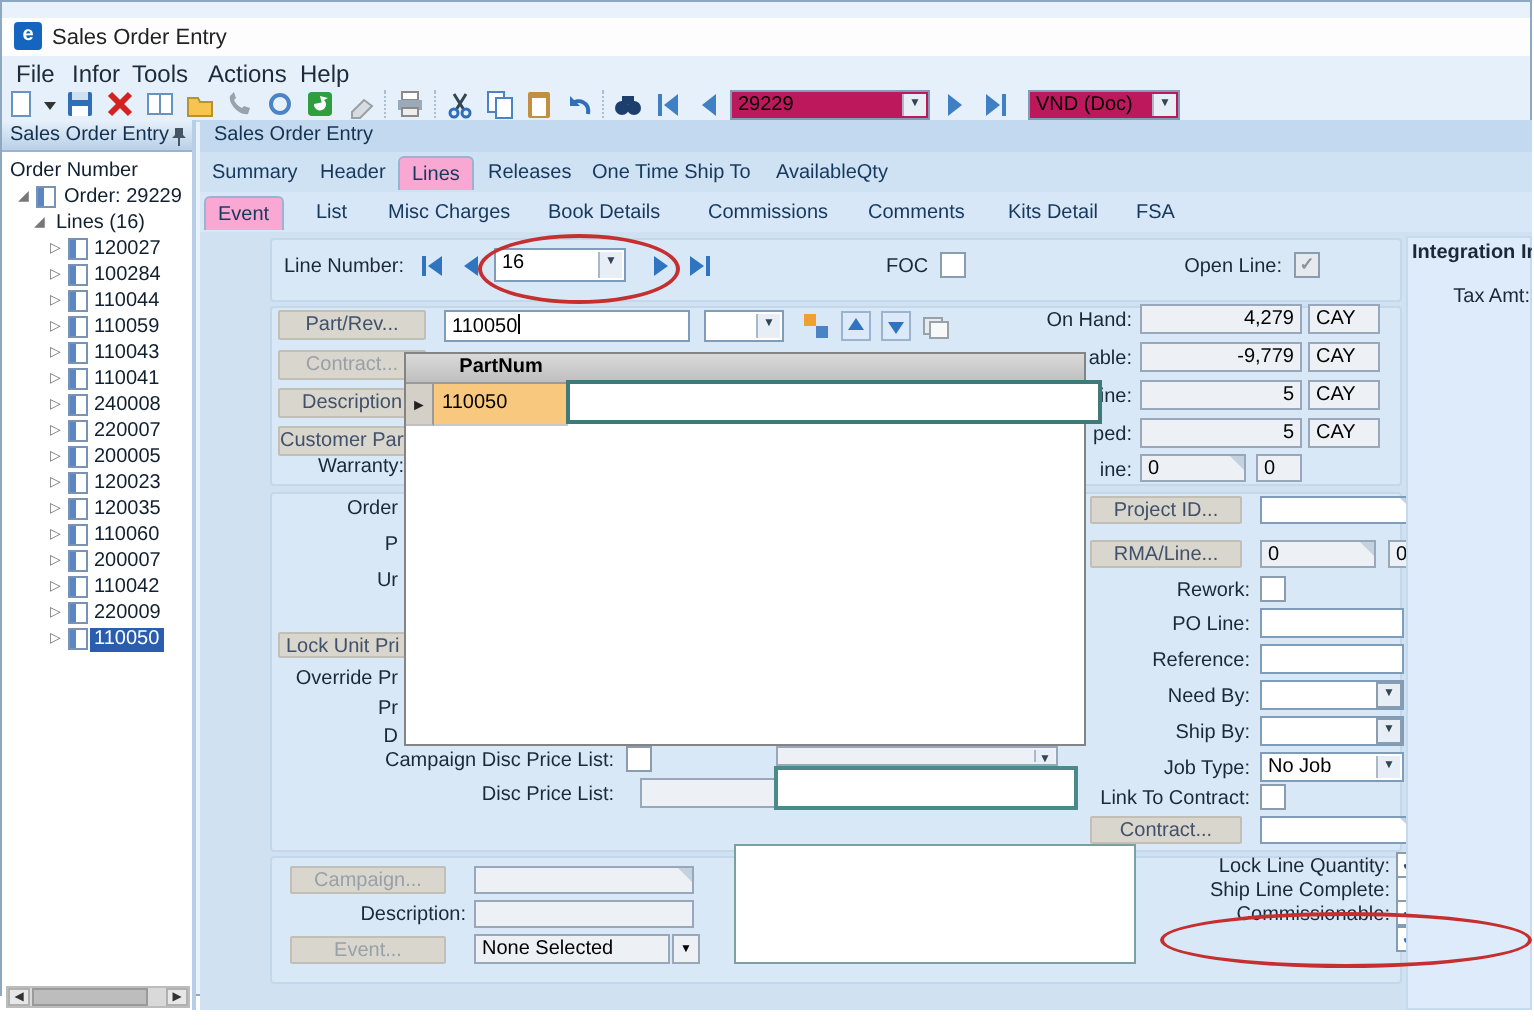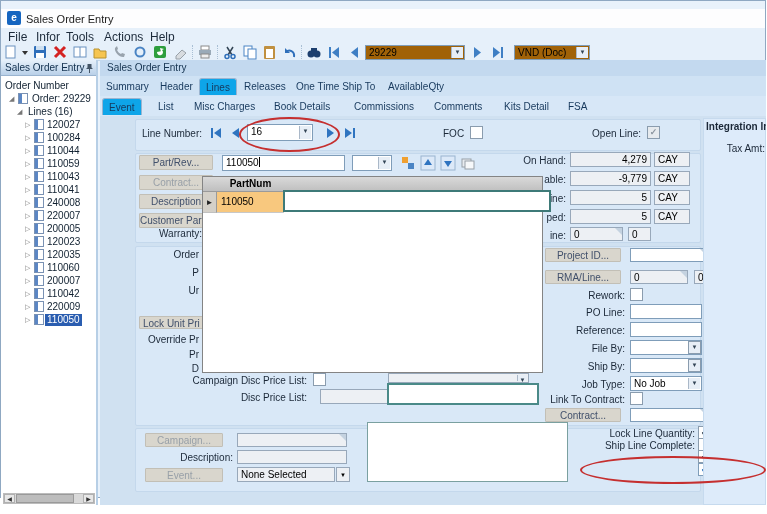--- a/index.html
+++ b/index.html
@@ -8,37 +8,37 @@
   .abs{position:absolute}
   .win{position:absolute;left:0;top:8;width:766px;height:498px;border:1px solid #8fa8c2;background:#e9f2fb;box-sizing:border-box}
   .titlebar{position:absolute;left:1px;top:9px;width:764px;height:19px;background:#fdfdfe;border-bottom:1px solid #d7e2ee}
   .apptitle{position:absolute;left:26px;top:13px;font-size:11px;color:#222}
   .appicon{position:absolute;left:7px;top:11px;width:14px;height:14px;background:#1565c0;border-radius:2px;color:#fff;font-size:10px;font-weight:bold;text-align:center;line-height:14px}
   .menubar{position:absolute;left:1px;top:28px;width:764px;height:16px;background:#e6f0fa}
   .menuitem{position:absolute;top:30px;font-size:12px;color:#1c2a3a}
   .toolbar{position:absolute;left:1px;top:44px;width:764px;height:16px;background:#e6f0fa;border-bottom:1px solid #c3d6e9}
   .tbtn{position:absolute;top:45px;width:18px;height:15px}
   .tsep{position:absolute;top:45px;width:1px;height:14px;border-left:1px dotted #a9bfd4}
-  .tcombo{position:absolute;top:45px;height:15px;background:#a16207;border:1px solid #7f9db9;font-size:10px;line-height:13px;padding-left:3px;box-sizing:border-box;color:#000}
+  .tcombo{position:absolute;top:45px;height:15px;background:#be185d;border:1px solid #7f9db9;font-size:10px;line-height:13px;padding-left:3px;box-sizing:border-box;color:#000}
   .arr{position:absolute;right:1px;top:1px;bottom:1px;width:11px;background:#e7eef6;border-left:1px solid #aab8c8;font-size:6px;color:#345;text-align:center;line-height:11px}
   .side{position:absolute;left:1px;top:60px;width:97px;height:445px;background:#fff;border-right:2px solid #b7cfe6;box-sizing:border-box}
   .sidehead{position:absolute;left:1px;top:60px;width:95px;height:16px;background:linear-gradient(#e7f1fb,#b9d0e8);font-size:10px;color:#12304e;line-height:16px;padding-left:4px;box-sizing:border-box;border-bottom:1px solid #9ab4d0}
   .titem{position:absolute;font-size:10px;color:#102030;white-space:nowrap;line-height:12px}
   .texp{position:absolute;font-size:7px;color:#777;line-height:10px}
   .nico{position:absolute;width:10px;height:11px;background:linear-gradient(90deg,#5b86c4 3px,#fff 3px);border:1px solid #7a92b4;box-sizing:border-box}
   .tsel{background:#2a5db0;color:#fff;padding:0 2px}
   .hsb{position:absolute;left:3px;top:493px;width:92px;height:11px;background:#d9d9d9;border:1px solid #bcbcbc;box-sizing:border-box}
   .hsb .btn{position:absolute;top:0;width:11px;height:9px;background:#e7e7e7;border:1px solid #b0b0b0;font-size:6px;color:#333;text-align:center;line-height:9px;box-sizing:border-box}
   .hsb .thumb{position:absolute;left:12px;top:0;width:58px;height:9px;background:#bdbdbd;border:1px solid #9a9a9a;box-sizing:border-box}
   .caption{position:absolute;left:100px;top:60px;width:666px;height:16px;background:#c3d9ef;font-size:10px;color:#14324f;line-height:16px;padding-left:7px;box-sizing:border-box}
   .tabrow1{position:absolute;left:100px;top:76px;width:666px;height:20px;background:#cfe2f4}
   .tabrow2{position:absolute;left:100px;top:96px;width:666px;height:20px;background:#d7e7f7;border-bottom:1px solid #c0d5ea}
   .tab{position:absolute;top:78px;height:17px;font-size:10px;color:#16385c;padding:3px 6px 0 6px;white-space:nowrap;box-sizing:border-box}
   .tab2{top:98px}
-  .tab.act{background:#0ea5e9;border:1px solid #9ab4d0;border-bottom:none;border-radius:3px 3px 0 0}
+  .tab.act{background:#f9a8d4;border:1px solid #9ab4d0;border-bottom:none;border-radius:3px 3px 0 0}
   .content{position:absolute;left:100px;top:116px;width:666px;height:389px;background:#d0e1f1}
   .grp{position:absolute;background:#d9e8f7;border:1px solid #c4d8ec;border-radius:2px;box-sizing:border-box}
   .lb{position:absolute;font-size:10px;color:#1b2838;white-space:nowrap;line-height:12px}
   .rt{text-align:right}
   .fld{position:absolute;background:#fff;border:1px solid #7f9db9;font-size:10px;color:#000;padding:1px 3px 0 3px;line-height:12px;white-space:nowrap;box-sizing:border-box;overflow:hidden}
   .ro{background:#edf0f4;border-color:#98a8ba}
   .num{text-align:right}
   .fold:after{content:"";position:absolute;top:0;right:0;width:0;height:0;border-top:7px solid #c4d2e0;border-left:7px solid transparent}
   .gbtn{position:absolute;background:#d9d6cd;border:1px solid #c2bfb6;font-size:10px;color:#41506b;text-align:center;line-height:13px;box-sizing:border-box;border-radius:1px;white-space:nowrap;overflow:hidden}
   .gbtn.dis{color:#98a0a8}
@@ -406,21 +406,21 @@
   <div class="fld fold" style="left:630px;top:248px;width:78px;height:14px"></div>
   <span class="gbtn" style="left:545px;top:270px;width:76px;height:14px">RMA/Line...</span>
   <div class="fld ro fold" style="left:630px;top:270px;width:58px;height:14px">0</div>
   <div class="fld ro" style="left:694px;top:270px;width:26px;height:14px">0</div>
   <span class="lb rt" style="left:500px;top:290px;width:125px">Rework:</span>
   <span class="cb" style="left:630px;top:288px"></span>
   <span class="lb rt" style="left:500px;top:307px;width:125px">PO Line:</span>
   <div class="fld" style="left:630px;top:304px;width:72px;height:15px"></div>
   <span class="lb rt" style="left:500px;top:325px;width:125px">Reference:</span>
   <div class="fld" style="left:630px;top:322px;width:72px;height:15px"></div>
-  <span class="lb rt" style="left:500px;top:343px;width:125px">File By:</span>
+  <span class="lb rt" style="left:500px;top:343px;width:125px">Need By:</span>
   <div class="fld" style="left:630px;top:340px;width:72px;height:15px">
     <span></span>
     <span class="arr" style="border:1px solid #8a9cae;right:0;top:0;bottom:0">▼</span>
   </div>
   <span class="lb rt" style="left:500px;top:361px;width:125px">Ship By:</span>
   <div class="fld" style="left:630px;top:358px;width:72px;height:15px">
     <span></span>
     <span class="arr" style="border:1px solid #8a9cae;right:0;top:0;bottom:0">▼</span>
   </div>
   <span class="lb rt" style="left:500px;top:379px;width:125px">Job Type:</span>
@@ -439,20 +439,21 @@
   <div class="fld ro" style="left:237px;top:450px;width:110px;height:14px"></div>
   <span class="gbtn dis" style="left:145px;top:468px;width:78px;height:14px">Event...</span>
   <div class="fld ro" style="left:237px;top:467px;width:98px;height:15px">None Selected</div>
   <div class="fld ro" style="left:336px;top:467px;width:14px;height:15px;text-align:center;font-size:6px;line-height:13px">▼</div>
   <div class="teal" style="left:367px;top:422px;width:201px;height:60px;border-width:1px;border-color:#7aa0a0"></div>
 
   <span class="lb rt" style="left:560px;top:428px;width:135px">Lock Line Quantity:</span>
   <span class="cb" style="left:698px;top:426px">✓</span>
   <span class="lb rt" style="left:560px;top:440px;width:135px">Ship Line Complete:</span>
   <span class="cb" style="left:698px;top:438px"></span>
+  <span class="lb rt" style="left:560px;top:452px;width:135px">Commissionable:</span>
   <span class="cb" style="left:698px;top:450px">✓</span>
   <span class="cb blue" style="left:698px;top:463px">✓</span>
   <div class="ellipse" style="left:580px;top:456px;width:182px;height:24px"></div>
 
   <div class="integ"></div>
   <span class="lb" style="left:706px;top:121px;width:60px;overflow:hidden;font-weight:bold">Integration Infor</span>
   <span class="lb rt" style="left:705px;top:143px;width:60px">Tax Amt:</span>
 
   <div class="ddl">
     <div class="ddlhead">

